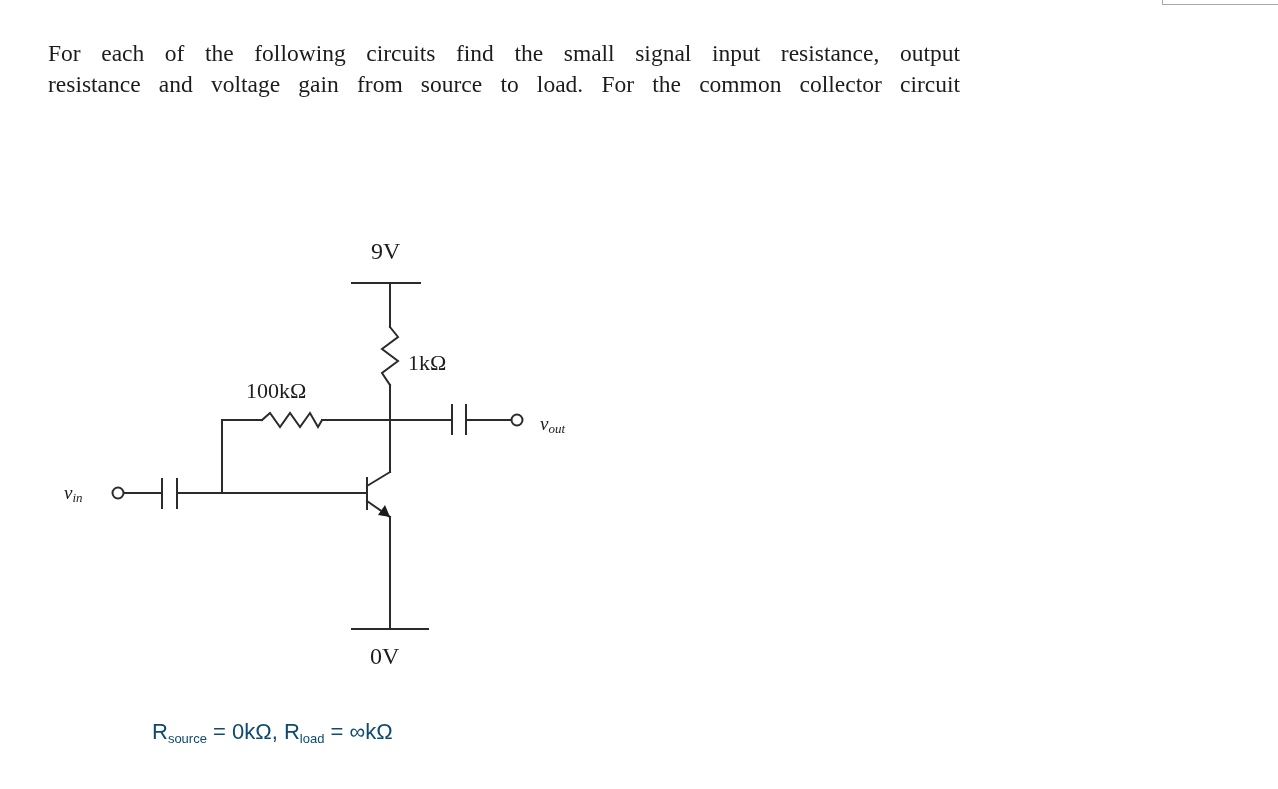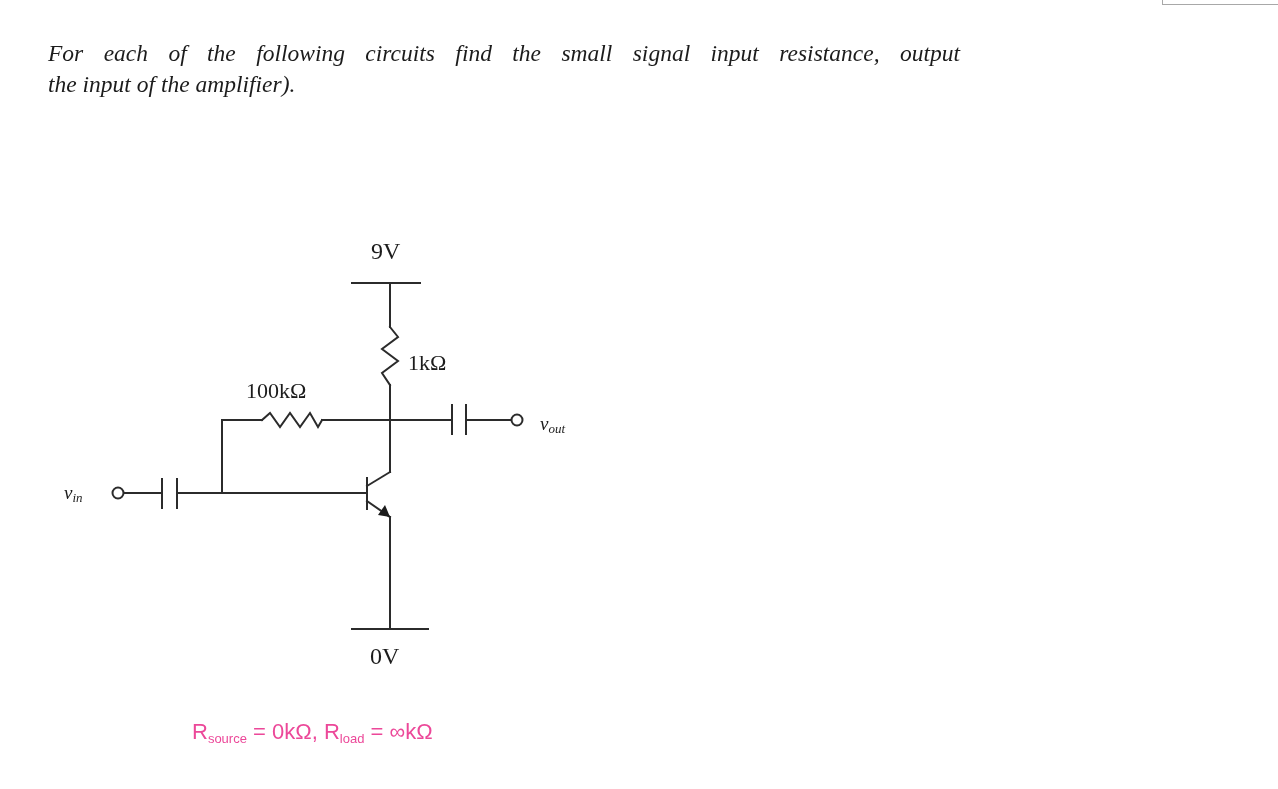--- a/index.html
+++ b/index.html
@@ -28,21 +28,20 @@
     .problem-text {
       position: absolute;
       left: 48px;
       top: 38px;
       width: 912px;
       font-size: 23.5px;
       line-height: 31px;
       text-align: justify;
       text-align-last: left;
       color: #1c1c1c;
-      font-style: italic;
     }
     .problem-text .line {
       display: block;
       text-align: justify;
       text-align-last: justify;
     }
     .problem-text .line.last {
       text-align-last: left;
     }
     svg.circuit {
@@ -53,35 +52,34 @@
     .lbl {
       font-family: "Liberation Serif", "DejaVu Serif", serif;
       fill: #1c1c1c;
     }
     .params {
       position: absolute;
       left: 152px;
       top: 718px;
       font-size: 22px;
       line-height: 27px;
-      color: #ec4899;
+      color: #0c4a6e;
       font-family: "Liberation Sans", "DejaVu Sans", sans-serif;
-      margin-left: 40px;
     }
     .params .row { display: block; white-space: nowrap; }
     .params sub { font-size: 13px; vertical-align: -4px; line-height: 0; }
   </style>
 </head>
 <body>
 
 <div class="corner-box"></div>
 
 <div class="problem-text">
   <span class="line">For each of the following circuits find the small signal input resistance, output</span>
-  <span class="line last">the input of the amplifier).</span>
+  <span class="line">resistance and voltage gain from source to load.  For the common collector circuit</span>
 </div>
 
 <svg class="circuit" width="1278" height="789" viewBox="0 0 1278 789">
   <g stroke="#2b2b2b" stroke-width="2" fill="none" stroke-linecap="square">
 
     <line x1="352" y1="283" x2="420" y2="283"></line>
 
     <line x1="390" y1="283" x2="390" y2="327"></line>
 
     <polyline points="390,327 398,337 382,349 398,361 382,373 390,385"></polyline>

